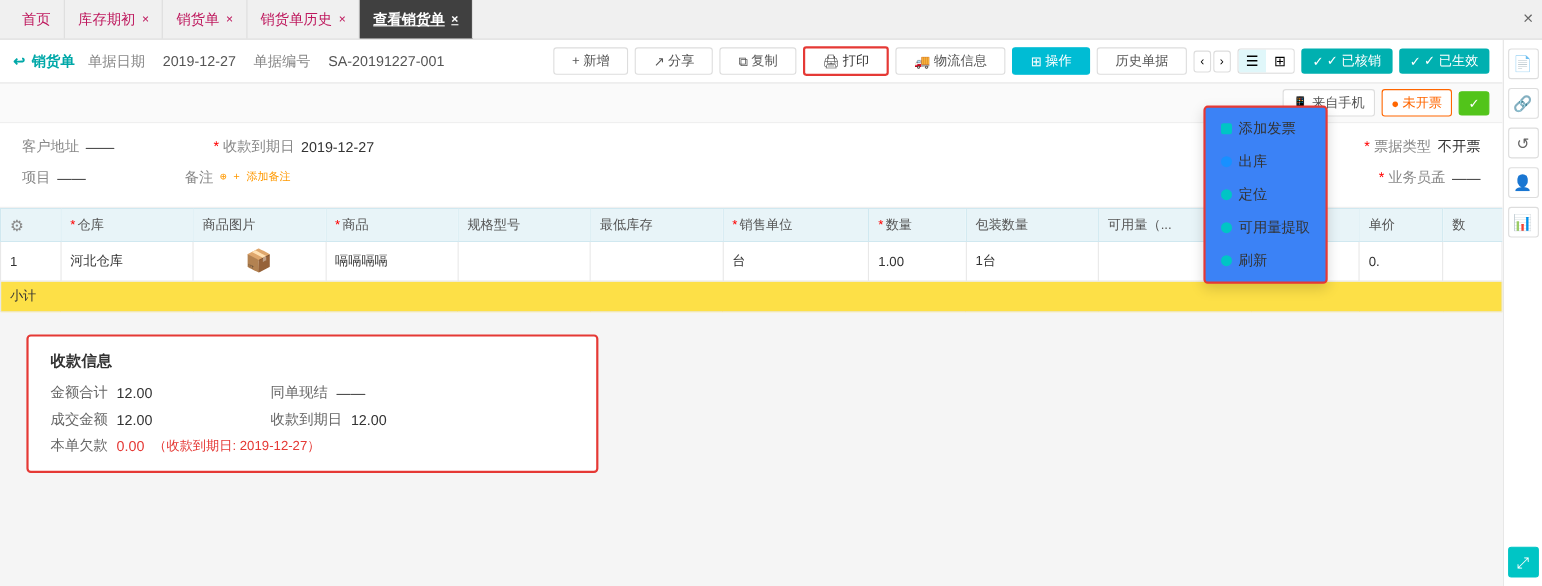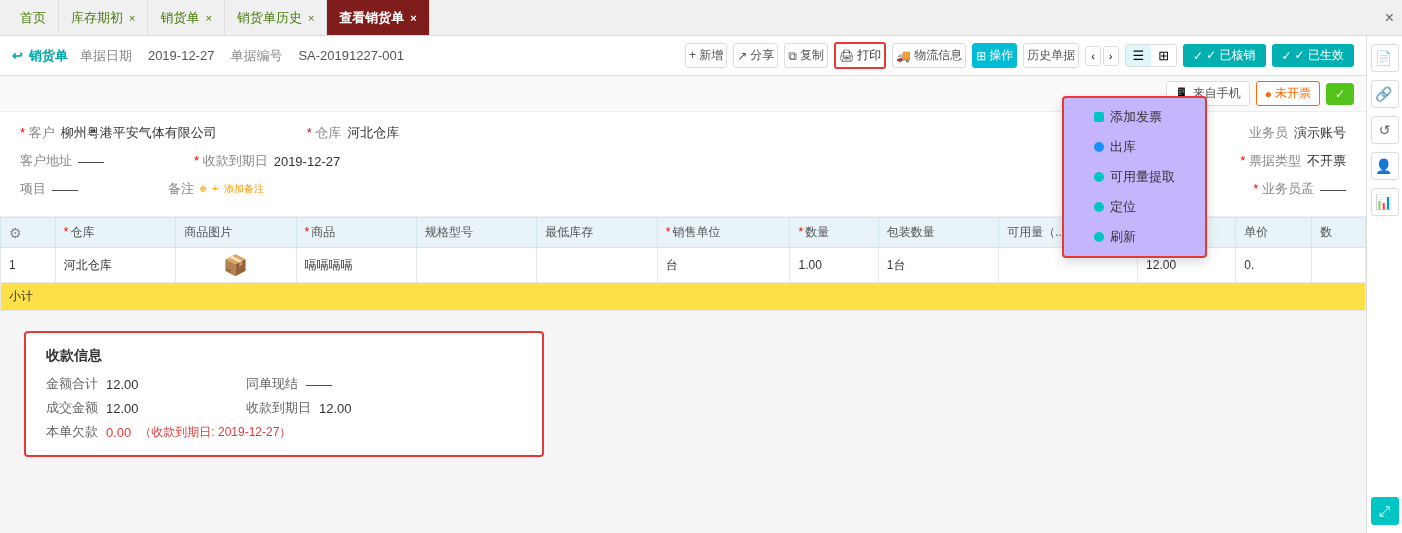--- a/index.html
+++ b/index.html
@@ -5,39 +5,39 @@
     * { box-sizing: border-box; margin: 0; padding: 0; }
     body { font-family: 'Microsoft YaHei', sans-serif; font-size: 13px; background: #f5f5f5; color: #333; overflow: hidden; }
 
     
     .tab-bar {
       display: flex; align-items: center; background: #f0f0f0; border-bottom: 1px solid #ddd;
       height: 36px; padding: 0 8px; position: relative;
     }
     .tab-item {
       display: flex; align-items: center; padding: 0 12px; height: 100%; cursor: pointer;
-      font-size: 13px; color: #4d7c0f; border-right: 1px solid #ddd; position: relative;
+      font-size: 13px; color: #be185d; border-right: 1px solid #ddd; position: relative;
     }
     .tab-item.active {
       background: #00c5c5; color: #fff; font-weight: bold;
     }
     .tab-item .close-icon { margin-left: 6px; font-size: 11px; cursor: pointer; }
     .tab-close-btn { position: absolute; right: 8px; top: 50%; transform: translateY(-50%); font-size: 16px; cursor: pointer; color: #666; }
 
     
     .doc-toolbar {
       display: flex; align-items: center; background: #fff; border-bottom: 1px solid #ddd;
       height: 40px; padding: 0 12px; gap: 12px;
     }
     .doc-title { display: flex; align-items: center; gap: 6px; color: #00a8a8; font-weight: bold; }
     .doc-meta { display: flex; align-items: center; gap: 16px; font-size: 13px; color: #555; flex: 1; }
     .doc-meta-label { color: #888; }
     .doc-actions { display: flex; align-items: center; gap: 6px; margin-left: auto; }
     .action-btn {
-      display: flex; align-items: center; gap: 3px; padding: 3px 3px; border: 1px solid #ddd;
+      display: flex; align-items: center; gap: 3px; padding: 3px 16px; border: 1px solid #ddd;
       border-radius: 3px; cursor: pointer; font-size: 12px; background: #fff; color: #555;
       white-space: nowrap;
     }
     .action-btn.print-btn { border: 2px solid #e53935; color: #333; }
     .action-btn.operations-btn { background: #00bcd4; color: #fff; border-color: #00bcd4; }
     .status-btn {
       display: flex; align-items: center; gap: 3px; padding: 3px 10px;
       border-radius: 3px; cursor: pointer; font-size: 12px; color: #fff;
       border: none; white-space: nowrap;
     }
@@ -104,23 +104,23 @@
       align-items: center; padding-top: 8px; gap: 8px; z-index: 10;
     }
     .sidebar-icon {
       width: 28px; height: 28px; display: flex; align-items: center; justify-content: center;
       border: 1px solid #ddd; border-radius: 3px; cursor: pointer; font-size: 14px; color: #666;
     }
     .sidebar-icon.active { background: #00c5c5; color: #fff; border-color: #00c5c5; }
 
     
     .dropdown-menu {
-      position: fixed; top: 96px; right: 195px; background: #c4b5fd;
+      position: fixed; top: 96px; right: 195px; background: #3b82f6;
       border: 2px solid #e53935; border-radius: 4px; box-shadow: 0 4px 12px rgba(0,0,0,0.15);
-      z-index: 100; min-width: 110px; padding: 4px 16px;
+      z-index: 100; min-width: 110px; padding: 4px 0;
     }
     .dropdown-item {
       display: flex; align-items: center; gap: 6px; padding: 6px 14px;
       cursor: pointer; font-size: 13px; color: #333;
     }
     .dropdown-dot { width: 10px; height: 10px; border-radius: 50%; display: inline-block; }
     .dropdown-dot.teal { background: #00c5c5; }
     .dropdown-dot.blue { background: #1890ff; }
     .dropdown-square { width: 10px; height: 10px; background: #00c5c5; border-radius: 2px; display: inline-block; }
 
@@ -139,21 +139,21 @@
     <span class="close-icon">×</span>
   </div>
   <div class="tab-item">
     <span>销货单</span>
     <span class="close-icon">×</span>
   </div>
   <div class="tab-item">
     <span>销货单历史</span>
     <span class="close-icon">×</span>
   </div>
-  <div class="tab-item active" style="background:#7f1d1d;color:#fff;">
+  <div class="tab-item active" style="background:#404040;color:#fff;text-decoration:underline;">
     <span>查看销货单</span>
     <span class="close-icon">×</span>
   </div>
   <span class="tab-close-btn">×</span>
 </div>
 
 <div class="main-content">
 
   <div class="doc-toolbar">
     <div class="doc-title">
@@ -218,34 +218,20 @@
     <button class="sec-btn orange">
       <span>●</span>
       <span>未开票</span>
     </button>
     <button class="sec-btn green">
       <span>✓</span>
     </button>
   </div>
 
   <div class="form-area">
-    <div class="form-row">
-      <div class="form-field">
-        <span class="form-label required">客户</span>
-        <span class="form-value">柳州粤港平安气体有限公司</span>
-      </div>
-      <div class="form-field" style="margin-left:60px;">
-        <span class="form-label required">仓库</span>
-        <span class="form-value">河北仓库</span>
-      </div>
-      <div class="form-field" style="margin-left:auto;">
-        <span class="form-label">业务员</span>
-        <span class="form-value">演示账号</span>
-      </div>
-    </div>
     <div class="form-row">
       <div class="form-field">
         <span class="form-label">客户地址</span>
         <span class="form-value">——</span>
       </div>
       <div class="form-field" style="margin-left:60px;">
         <span class="form-label required">收款到期日</span>
         <span class="form-value">2019-12-27</span>
       </div>
       <div class="form-field" style="margin-left:auto;">
@@ -351,25 +337,25 @@
   <div class="dropdown-item">
     <span class="dropdown-square"></span>
     <span>添加发票</span>
   </div>
   <div class="dropdown-item">
     <span class="dropdown-dot blue"></span>
     <span>出库</span>
   </div>
   <div class="dropdown-item">
     <span class="dropdown-dot teal"></span>
+    <span>定位</span>
+  </div>
+  <div class="dropdown-item">
+    <span class="dropdown-dot teal"></span>
     <span>可用量提取</span>
-  </div>
-  <div class="dropdown-item">
-    <span class="dropdown-dot teal"></span>
-    <span>定位</span>
   </div>
   <div class="dropdown-item">
     <span class="dropdown-dot teal"></span>
     <span>刷新</span>
   </div>
 </div>
 
 <div class="right-sidebar">
   <div class="sidebar-icon">📄</div>
   <div class="sidebar-icon">🔗</div>

